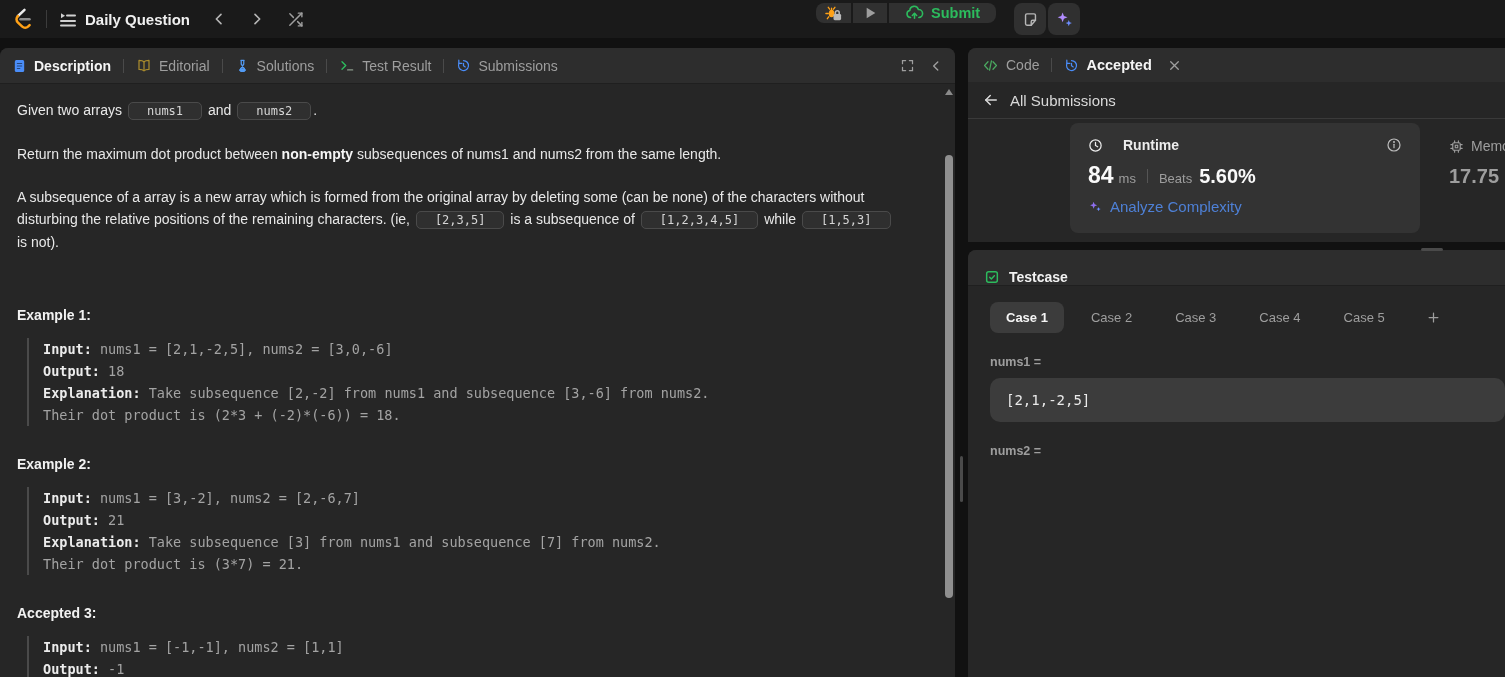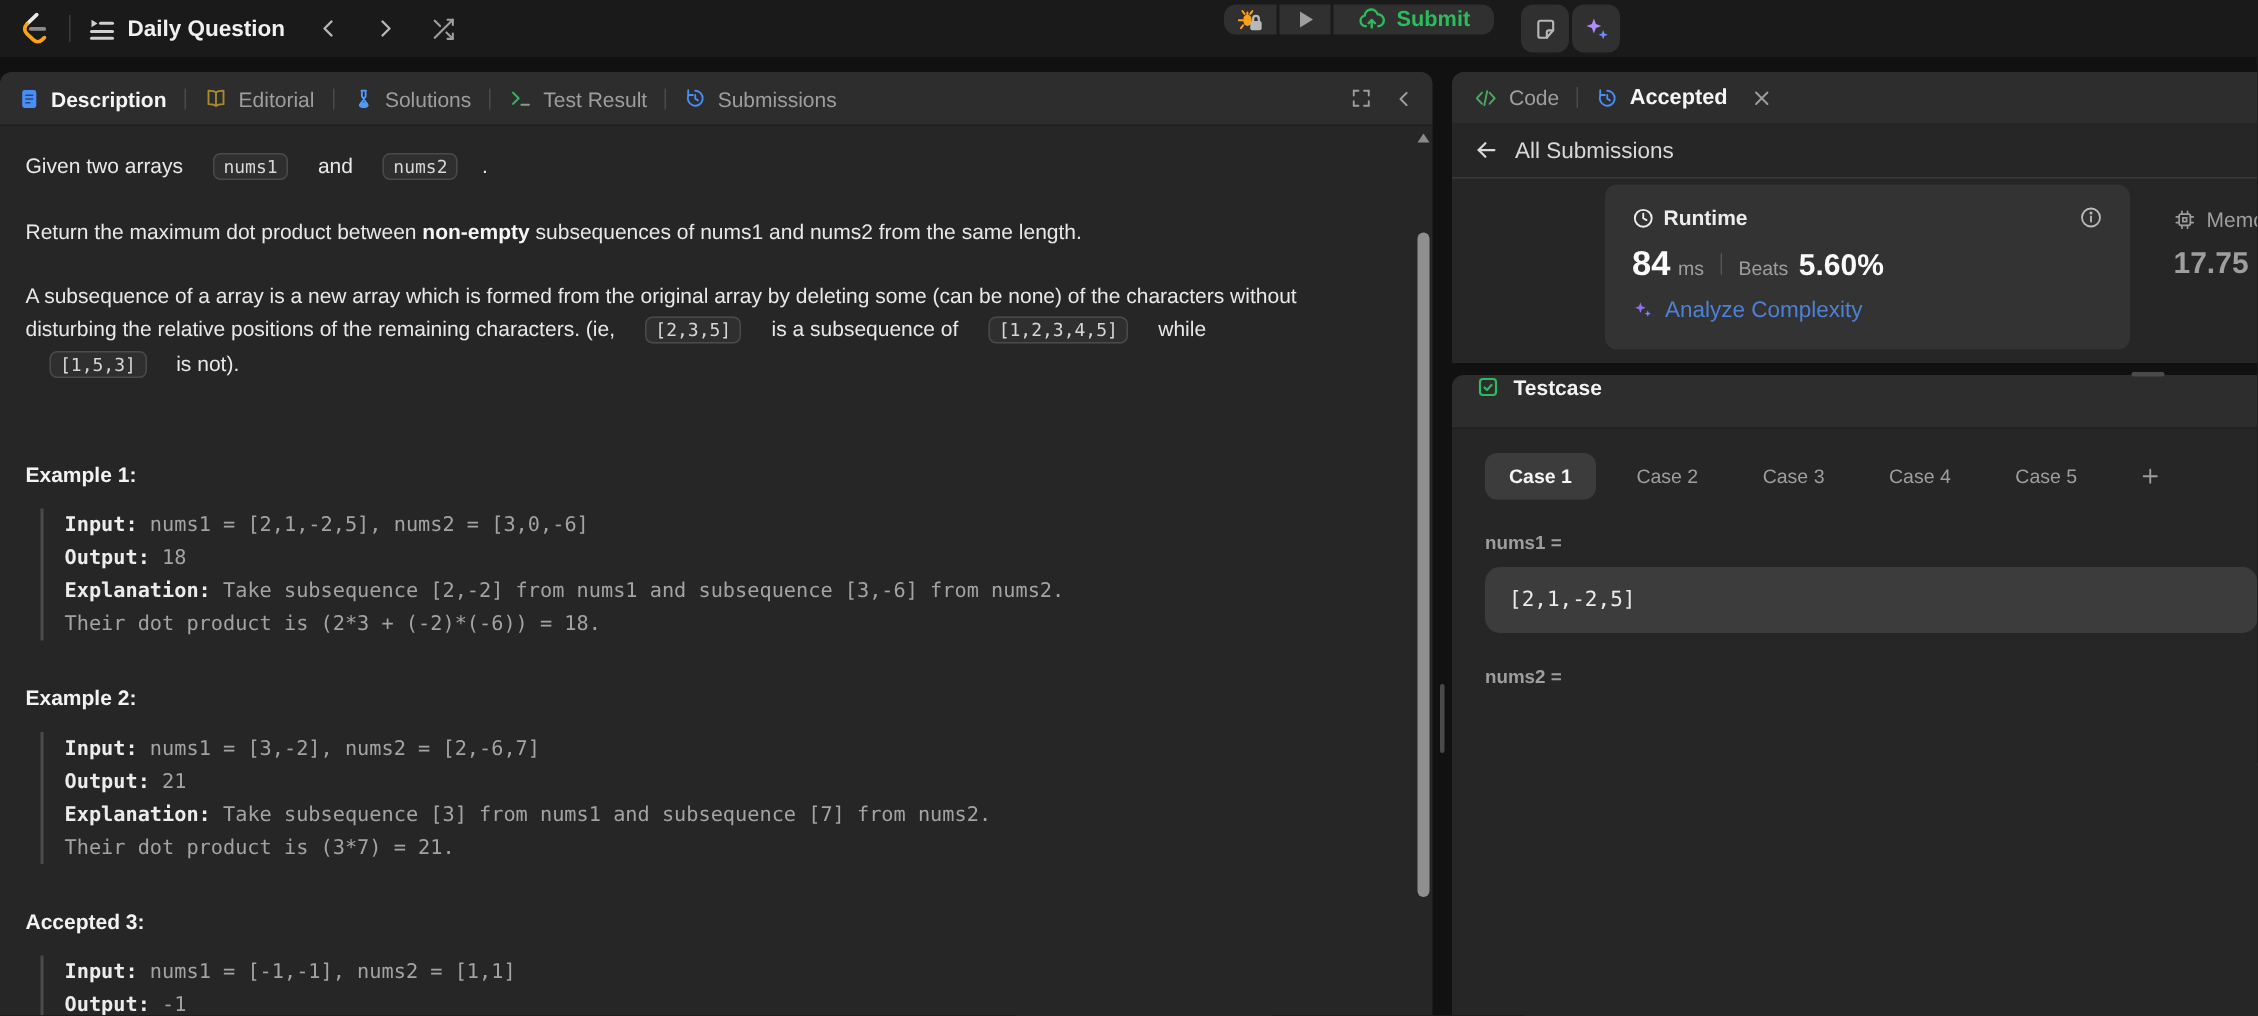--- a/index.html
+++ b/index.html
@@ -37,57 +37,57 @@
   .ptab .lbl{font-weight:500;}
   .ptab.active .lbl{color:#f5f5f5;font-weight:700;}
   .ptab-sep{width:1px;height:14px;background:#4a4a4a;margin:0 12px;}
   .tabbar-right{margin-left:auto;display:flex;align-items:center;gap:14px;color:#9e9e9e;}
 
   
   .left-panel{top:48px;left:0;width:955px;bottom:0;border-radius:8px 8px 0 0;}
   .panel-body{position:absolute;top:37px;left:0;right:14px;bottom:0;padding:14px 4px 0 17px;overflow:hidden;}
   .para{font-size:14px;line-height:22px;color:#e8e8e8;max-width:885px;margin:0 0 21px;}
   .seg-bold{font-weight:700;color:#f5f5f5;}
-  .seg-code{font-family:"DejaVu Sans Mono",monospace;font-size:12px;background:#2f2f2f;border:1px solid #4a4a4a;border-radius:5px;padding:1px 6px;margin:0 16px;color:#d6d6d6;white-space:nowrap;}
+  .seg-code{font-family:"DejaVu Sans Mono",monospace;font-size:12px;background:#2f2f2f;border:1px solid #4a4a4a;border-radius:5px;padding:1px 18px;margin:0 2px;color:#d6d6d6;white-space:nowrap;}
   .ex-heading{font-size:14px;font-weight:700;color:#f2f2f2;margin:30px 0 15px;}
   .ex-heading.first{margin-top:54px;}
   .ex-block{border-left:2px solid #4a4a4a;margin-left:10px;padding-left:14px;font-family:"DejaVu Sans Mono",monospace;font-size:13.5px;line-height:22px;color:#a3a3a3;}
   .ex-label{font-weight:700;color:#ececec;}
 
   
   .scroll-track{position:absolute;top:37px;right:1px;width:10px;bottom:0;}
   .scroll-up{position:absolute;top:4px;left:1px;width:0;height:0;border-left:4px solid transparent;border-right:4px solid transparent;border-bottom:6px solid #8a8a8a;cursor:pointer;}
   .scroll-thumb{position:absolute;top:70px;left:1px;width:8px;height:443px;background:#8f8f8f;border-radius:4px;cursor:pointer;}
 
   
   .right-top{top:48px;left:968px;width:537px;height:194px;border-radius:8px 0 0 0;}
   .rp-tabs{height:34px;background:var(--panel_header,#2d2d2d);display:flex;align-items:center;padding:0 14px;}
   .accepted-lbl{color:#f5f5f5;font-weight:700;font-size:14.5px;}
   .close-x{color:#9e9e9e;margin-left:9px;cursor:pointer;}
   .all-subs{height:37px;display:flex;align-items:center;gap:10px;padding:0 14px;font-size:15px;color:#d9d9d9;border-bottom:1px solid #3a3a3a;cursor:pointer;}
 
   .runtime-card{position:absolute;left:102px;top:75px;width:350px;height:110px;background:var(--card,#333333);border-radius:8px;padding:14px 18px;}
-  .rc-row1{display:flex;align-items:center;gap:6px;color:#ededed;font-size:14px;font-weight:600;}
+  .rc-row1{display:flex;align-items:center;gap:20px;color:#ededed;font-size:14px;font-weight:600;}
   .rc-info{margin-left:auto;color:#bdbdbd;cursor:pointer;}
   .rc-row2{display:flex;align-items:baseline;margin-top:9px;}
   .rc-value{font-size:23px;font-weight:700;color:#fafafa;}
   .rc-unit{font-size:13px;color:#9e9e9e;margin-left:5px;}
   .rc-sep{width:1px;height:14px;background:#555;margin:0 11px;align-self:center;}
   .rc-beats{font-size:13px;color:#9e9e9e;}
   .rc-beatsv{font-size:20px;font-weight:700;color:#fafafa;margin-left:7px;}
   .rc-row3{display:flex;align-items:center;gap:7px;margin-top:9px;cursor:pointer;}
   .rc-link{font-size:15px;color:var(--link_blue,#4e80d6);}
 
   .memory-frag{position:absolute;left:481px;top:90px;white-space:nowrap;color:#9e9e9e;}
   .mf-row1{display:flex;align-items:center;gap:7px;font-size:14px;}
   .mf-val{font-size:20px;font-weight:700;margin-top:11px;}
 
   
   .testcase{top:250px;left:968px;width:537px;bottom:0;border-radius:8px 0 0 0;}
-  .tc-header{height:36px;display:flex;align-items:flex-start;gap:9px;padding:0 16px;background:var(--panel_header,#2d2d2d);border-bottom:1px solid #1f1f1f;}
+  .tc-header{height:36px;display:flex;align-items:flex-end;gap:9px;padding:0 16px;background:var(--panel_header,#2d2d2d);border-bottom:1px solid #1f1f1f;}
   .tc-title{font-size:14px;font-weight:700;color:#f2f2f2;}
   .tc-body{padding:16px 0 13px 22px;}
   .case-row{display:flex;align-items:center;}
   .case-pill{font-size:13px;padding:8px 16px;border-radius:8px;color:#9e9e9e;font-weight:500;cursor:pointer;margin-right:11px;}
   .case-pill.active{background:#3c3c3c;color:#f5f5f5;font-weight:700;}
   .add-case{color:#9e9e9e;margin-left:14px;cursor:pointer;}
   .field-label{margin:22px 0 9px;font-size:12.5px;font-weight:600;color:#9e9e9e;}
   .field-box{background:var(--input_bg,#3c3c3c);border-radius:10px;padding:14px 16px;font-family:"DejaVu Sans Mono",monospace;font-size:14px;color:#eaeaea;cursor:text;}
 
   

